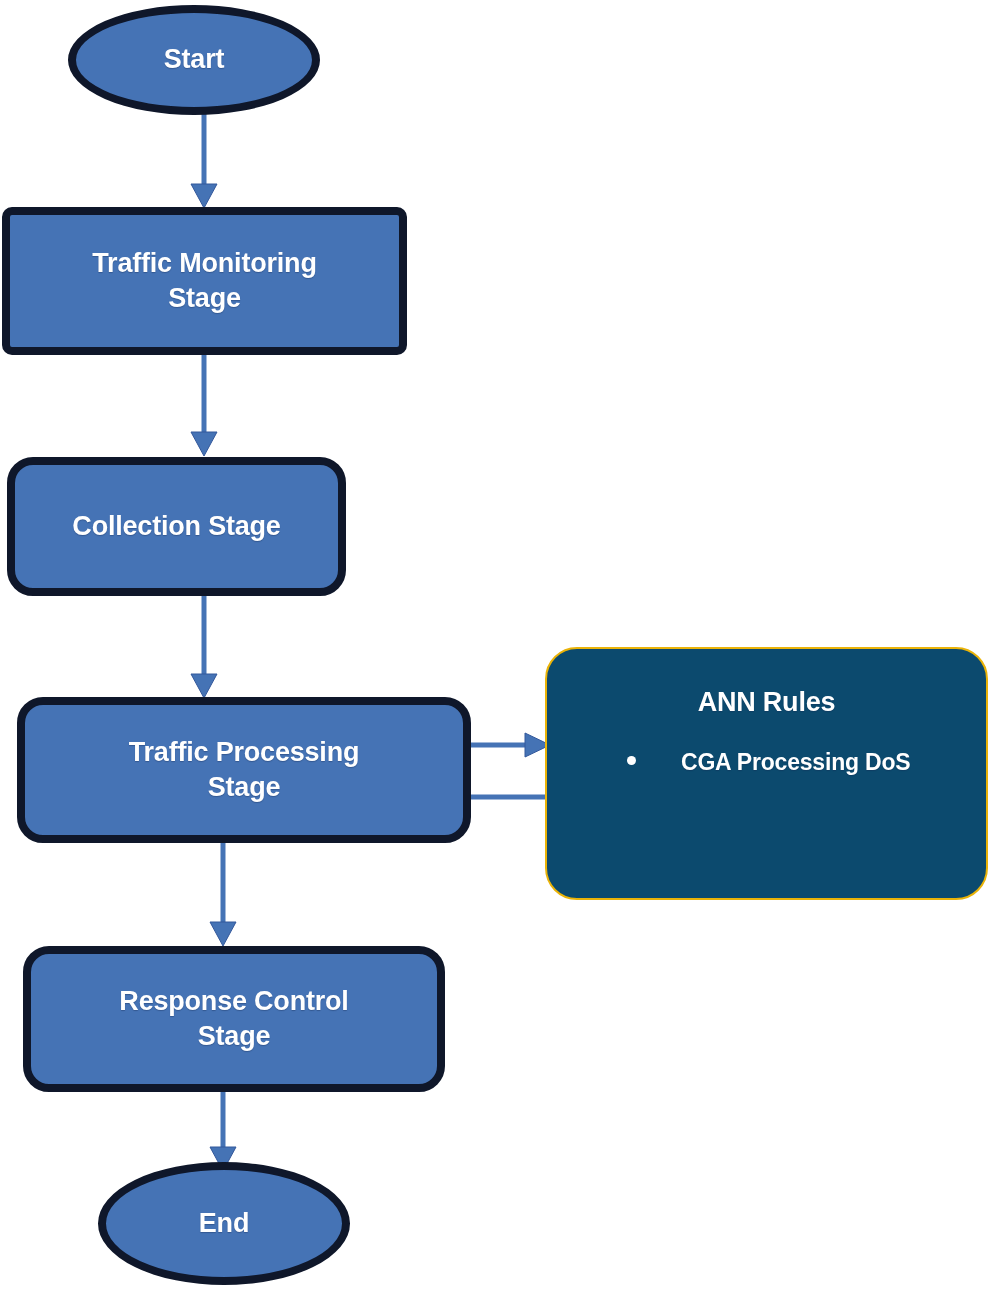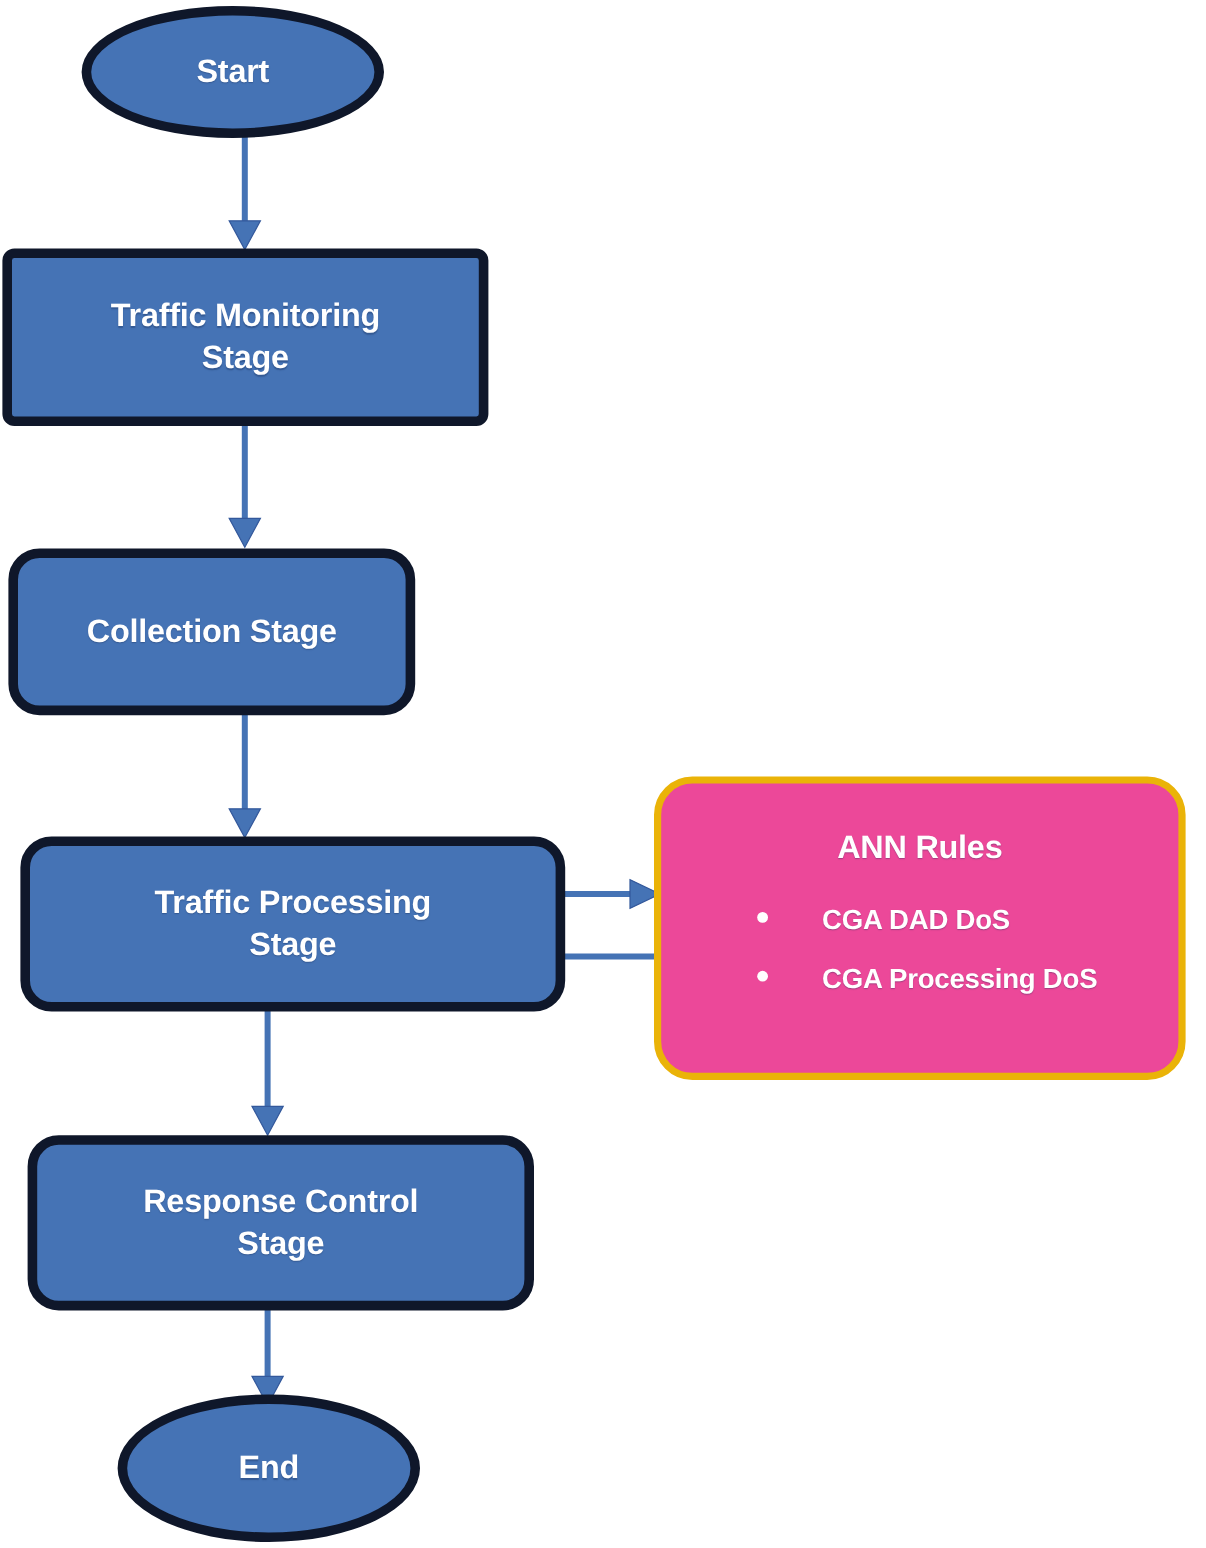--- a/index.html
+++ b/index.html
@@ -42,22 +42,22 @@
   .node-label {
     display: block;
     padding: 0 8px;
     white-space: pre-line;
   }
 
   
   .panel {
     position: absolute;
     box-sizing: border-box;
-    background: #ec4899;
-    border: 6px solid #eab308;
+    background: #0c4a6e;
+    border: 2px solid #eab308;
     border-radius: 32px;
     color: #ffffff;
   }
   .panel-title {
     position: absolute;
     left: 0;
     right: 0;
     top: 38px;
     text-align: center;
     font-weight: bold;
@@ -180,22 +180,18 @@
 
   <div class="node terminator" style="left:98px; top:1162px; width:252px; height:123px; font-size:27px;">
     <span class="node-label">End</span>
   </div>
 
   <div class="panel" style="left:545px; top:647px; width:443px; height:253px;">
     <div class="panel-title">ANN Rules</div>
     <ul class="panel-list">
       <li>
         <span class="bullet"></span>
-        <span>CGA DAD DoS</span>
-      </li>
-      <li>
-        <span class="bullet"></span>
         <span>CGA Processing DoS</span>
       </li>
     </ul>
   </div>
 
 </div>
 
 </body></html>

